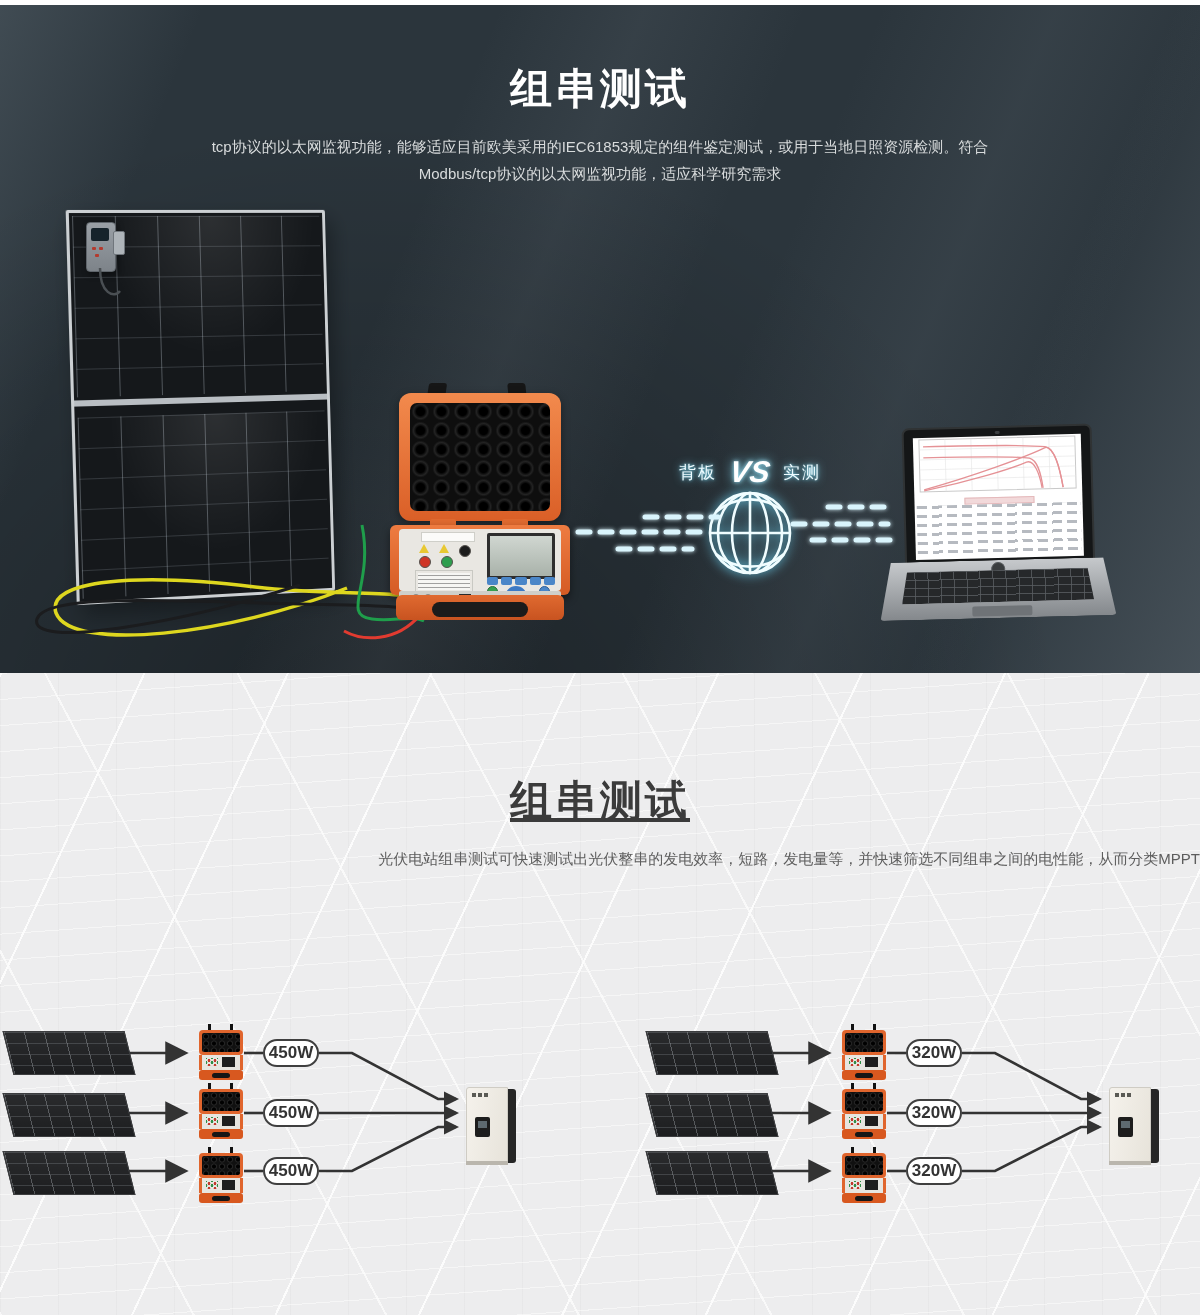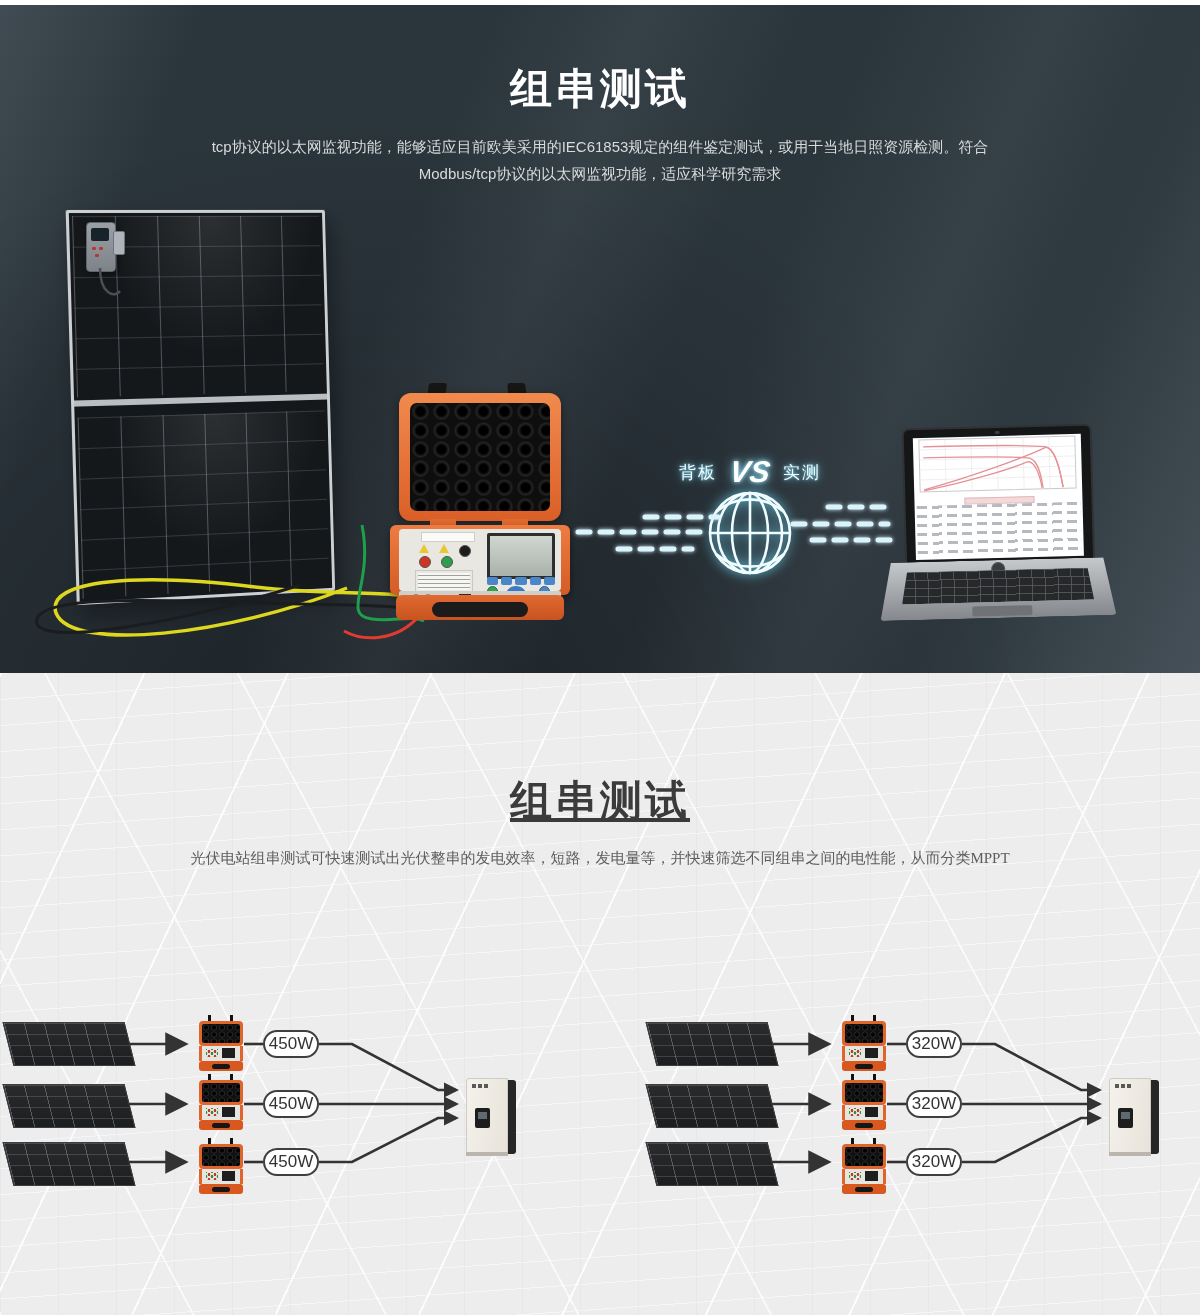--- a/index.html
+++ b/index.html
@@ -116,24 +116,24 @@
   
   .sec-light{position:absolute;left:0;top:673px;width:1200px;height:642px;background:#ededee;overflow:hidden;}
   .sec-light .pvbg{position:absolute;inset:0;opacity:0.85;
     background-image:
       repeating-linear-gradient(115deg, rgba(255,255,255,0.95) 0 2px, rgba(255,255,255,0) 2px 130px),
       repeating-linear-gradient(62deg, rgba(255,255,255,0.8) 0 2px, rgba(255,255,255,0) 2px 170px),
       repeating-linear-gradient(176deg, rgba(255,255,255,0.55) 0 1px, rgba(255,255,255,0) 1px 26px),
       repeating-linear-gradient(90deg, rgba(224,224,226,0.5) 0 1px, rgba(255,255,255,0) 1px 58px);}
   .s2-title{position:absolute;left:0;top:100px;width:100%;text-align:center;
     font-size:42px;font-weight:bold;color:#3b3b3b;letter-spacing:3px;text-decoration:underline;}
-  .s2-desc{position:absolute;left:0;top:172px;width:100%;text-align:center;
-    font-size:15px;line-height:27px;color:#5d5d5d;font-family:Liberation Serif, serif;}
-
-  .diagram{position:absolute;top:337px;width:540px;height:200px;}
+  .s2-desc{position:absolute;left:0;top:172px;width:100%;text-align:right;
+    font-size:15px;line-height:27px;color:#5d5d5d;}
+
+  .diagram{position:absolute;top:346px;width:540px;height:200px;font-weight:bold;}
   .dg-left{left:0px;} .dg-right{left:643px;}
   .dg-svg{position:absolute;inset:0;}
 
   .mini-panel{position:absolute;left:8px;width:120px;height:42px;transform:skewX(14deg);
     background-color:#1d1e20;border:1px solid #3c3d3f;
     background-image:
       linear-gradient(rgba(255,255,255,0.06),rgba(0,0,0,0)),
       repeating-linear-gradient(to right, rgba(150,155,160,0.45) 0 1px, transparent 1px 20px),
       repeating-linear-gradient(to bottom, rgba(120,125,130,0.35) 0 1px, transparent 1px 11px);}
   .mp1{top:12px;} .mp2{top:74px;} .mp3{top:132px;}

